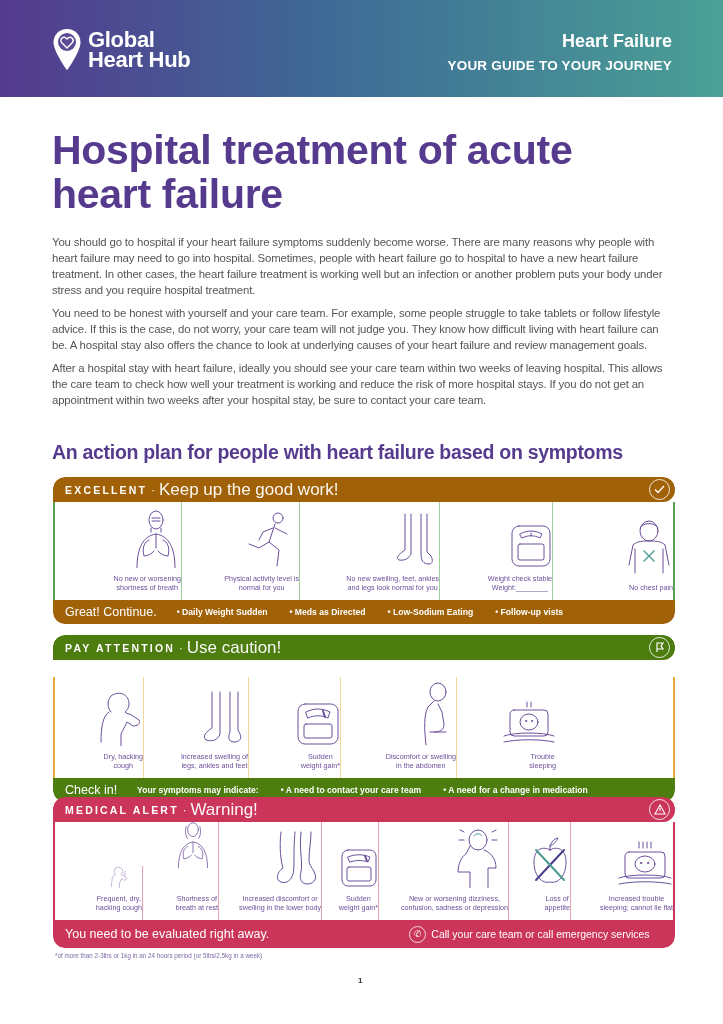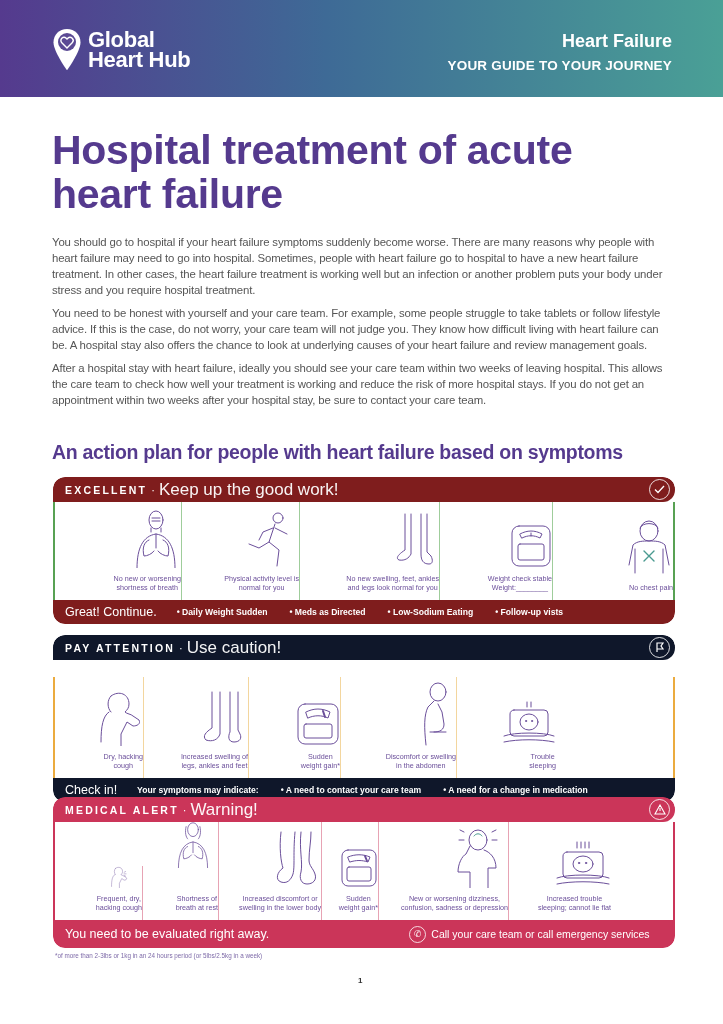--- a/index.html
+++ b/index.html
@@ -51,24 +51,24 @@
   .cell:last-child { border-right: none; }
   .cell svg { margin-bottom: 6px; }
   .cell-label { font-size: 7.2px; line-height: 9px; color: #6b4f9a; text-align: center; white-space: pre-line; }
   .panel-foot {
     height: 24px; display: flex; align-items: center; color: #fff; padding-left: 12px;
     border-radius: 0 0 12px 12px;
   }
   .foot-lead { font-size: 12.5px; margin-right: 20px; }
   .foot-item { font-size: 8.6px; font-weight: 700; margin-right: 22px; }
 
-  .green .panel-head, .green .panel-foot { background: #7f1d1d; }
+  .green .panel-head, .green .panel-foot { background: #a16207; }
   .green .panel-body { border-color: #58a153; }
   .green .cell { border-color: #9fcd9b; }
-  .orange .panel-head, .orange .panel-foot { background: #0f172a; }
+  .orange .panel-head, .orange .panel-foot { background: #4d7c0f; }
   .orange .panel-body { border-color: #ebab3f; margin-top: 17px; }
   .orange .cell { border-color: #f3d69e; }
   .red .panel-head, .red .panel-foot { background: #cb3559; }
   .red .panel-body { border-color: #cb3559; }
   .red .cell { border-color: #e7a3b4; }
 
   .foot-phone { display: flex; align-items: center; margin-left: 120px; font-size: 10.5px; }
   .foot-phone .ring { width: 17px; height: 17px; border-radius: 50%; border: 1.2px solid rgba(255,255,255,0.8); display:flex; align-items:center; justify-content:center; margin-right: 5px; font-size: 9px; }
 
   .footnote { position: absolute; left: 55px; top: 952px; font-size: 6.3px; color: #7e6aa8; }
@@ -287,20 +287,29 @@
     <div class="cell" style="width:130px;">
       <svg class="ill" width="58" height="62" viewBox="0 0 58 62">
         <ellipse cx="28" cy="14" rx="9" ry="10"></ellipse>
           <path d="M24 10c2-3 6-3 8 0" stroke="#4a9a90"></path>
           <path d="M14 6l-4-2M42 6l4-2M14 14h-5M47 14h-5"></path>
         <path d="M20 20l-4 8c-4 2-8 10-8 18h12v16M34 24c6 2 12 8 12 18h-8v20"></path>
       </svg>
       <div class="cell-label">New or worsening dizziness,
 confusion, sadness or depression</div>
     </div>
+    <div class="cell" style="width:62px;">
+      <svg class="ill" width="40" height="52" viewBox="0 0 40 52">
+        <path d="M20 14c-6-4-16-2-16 12 0 14 8 22 16 20 8 2 16-6 16-20 0-14-10-16-16-12zM20 14v-4M20 10c2-6 6-8 8-8-2 4-4 6-8 8"></path>
+        <path d="M6 44L34 14" stroke="#4a3e8c" stroke-width="2"></path>
+          <path d="M6 14l28 30" stroke="#4a9a90" stroke-width="2"></path>
+      </svg>
+      <div class="cell-label">Loss of
+appetite</div>
+    </div>
     <div class="cell" style="width:102px;">
       <svg class="ill" width="56" height="48" viewBox="0 0 56 48">
         <rect x="8" y="12" width="40" height="26" rx="4"></rect>
           <ellipse cx="28" cy="24" rx="10" ry="8"></ellipse>
           <path d="M2 38c10-4 42-4 52 0M2 44c14-3 38-3 52 0M22 2v6M26 2v6M30 2v6M34 2v6"></path>
           <circle cx="24" cy="23" r="0.7"></circle>
           <circle cx="31" cy="23" r="0.7"></circle>
       </svg>
       <div class="cell-label">Increased trouble
 sleeping; cannot lie flat</div>

